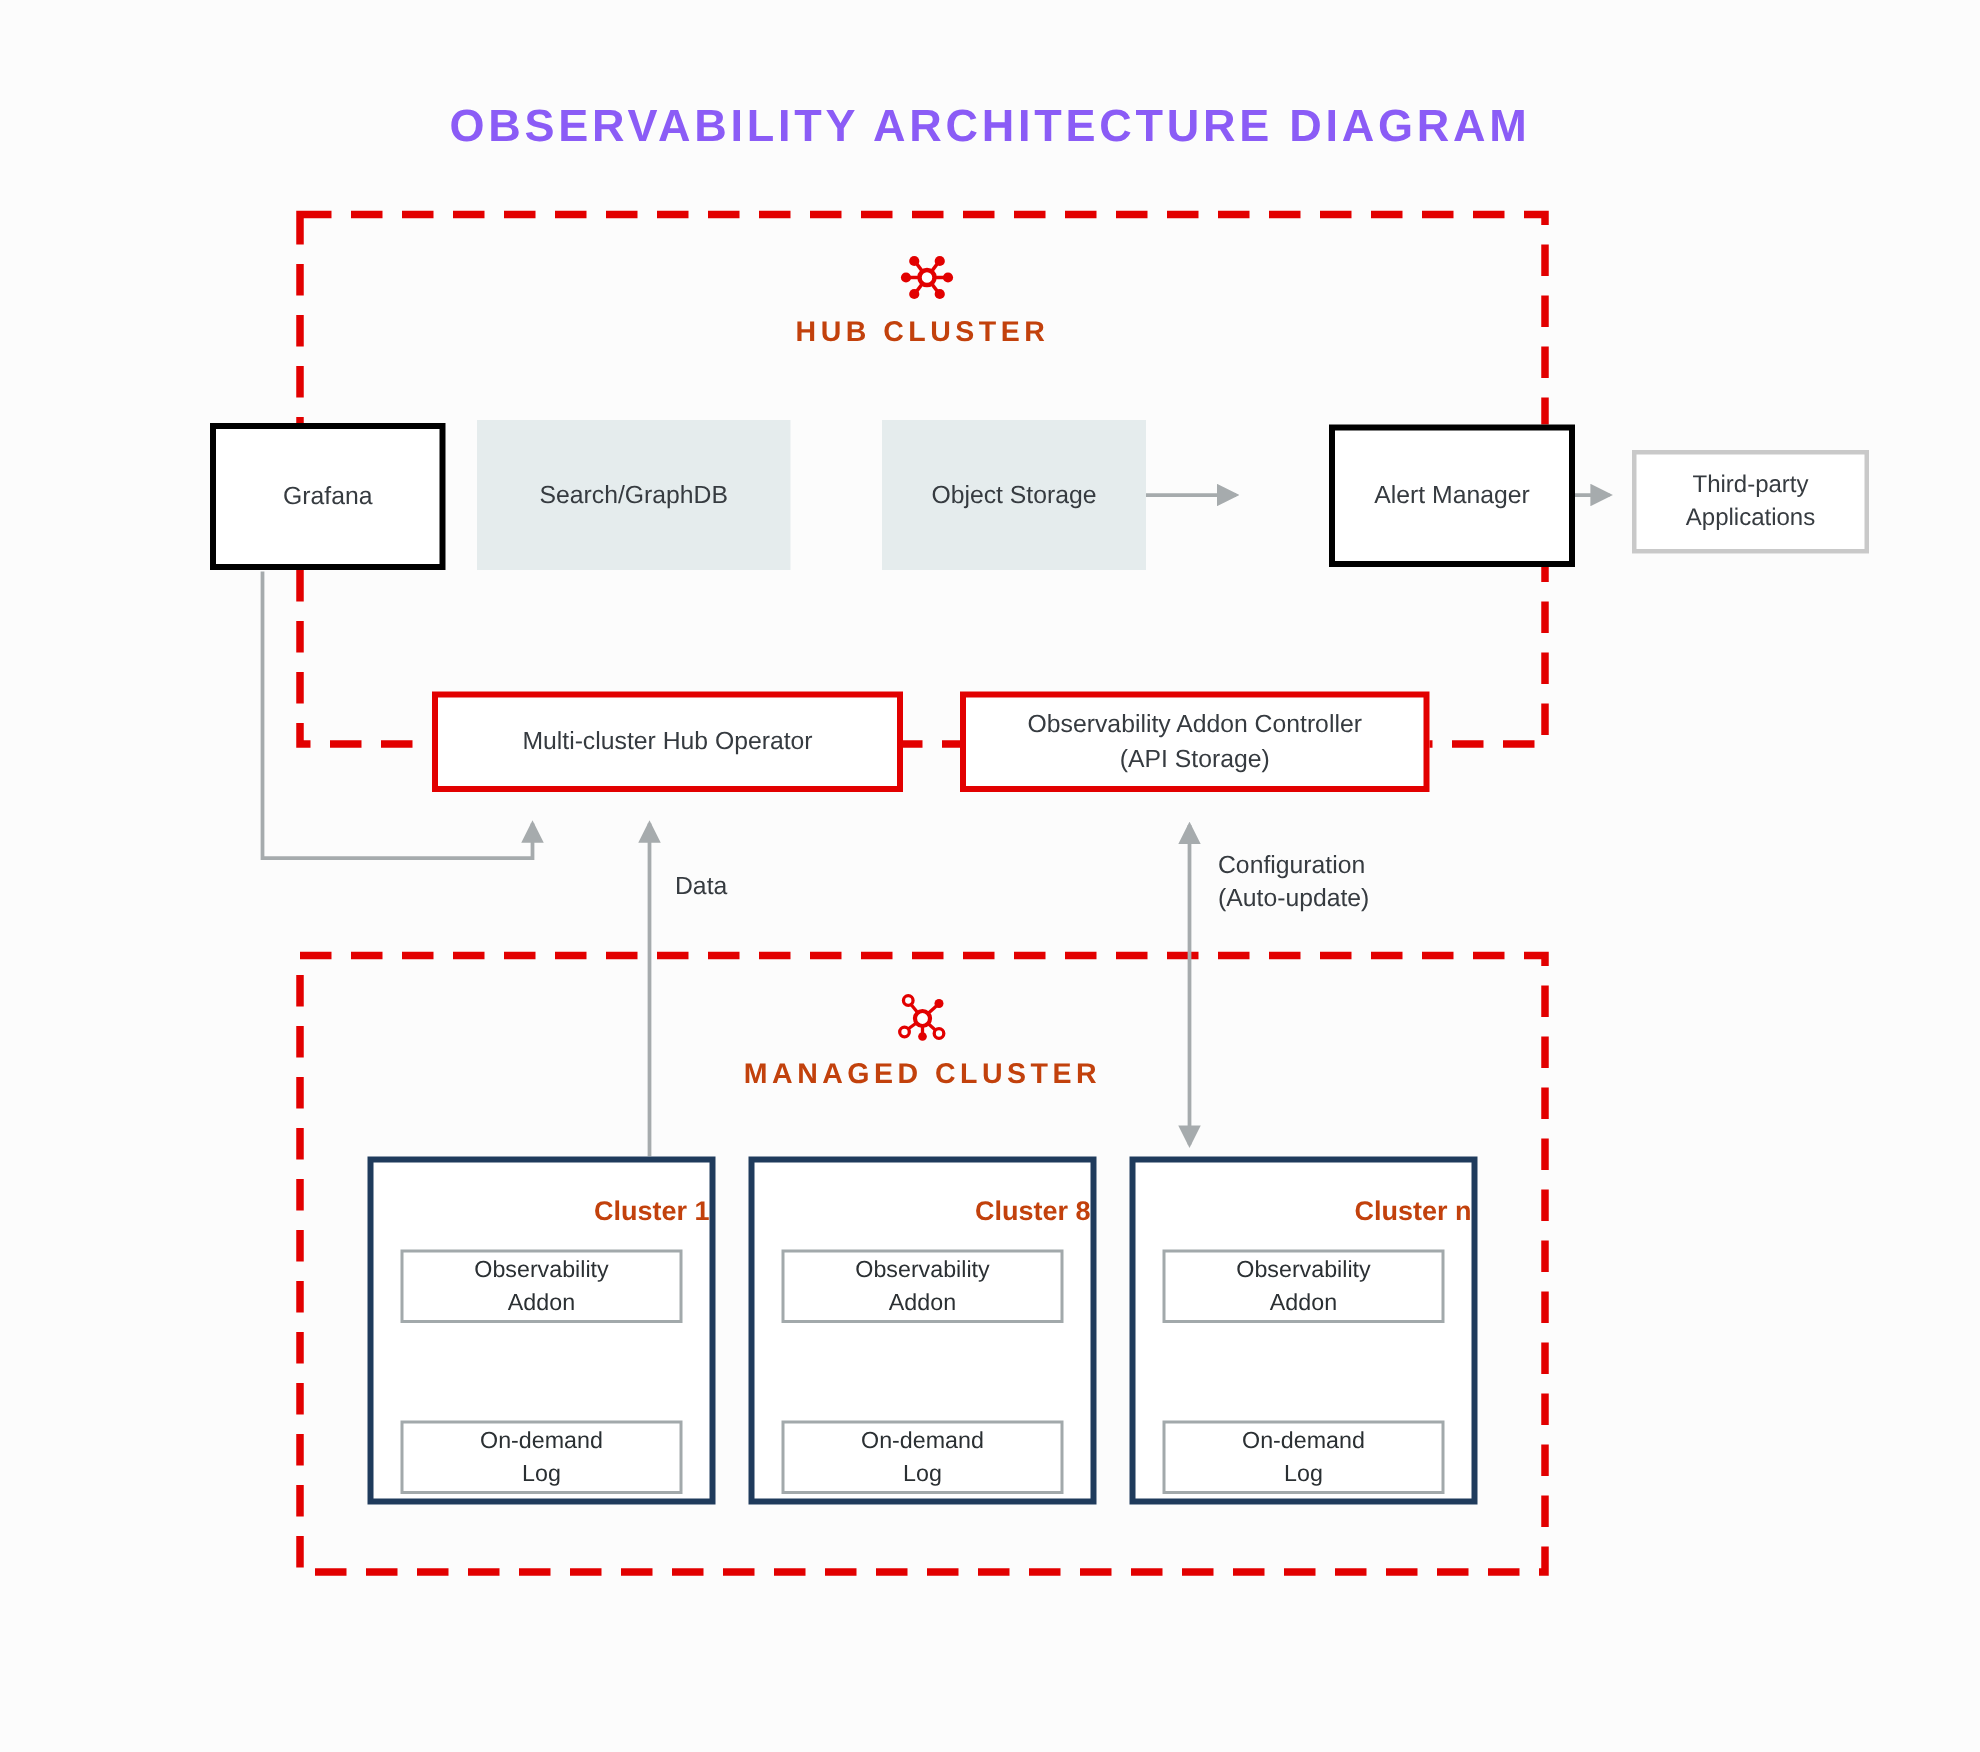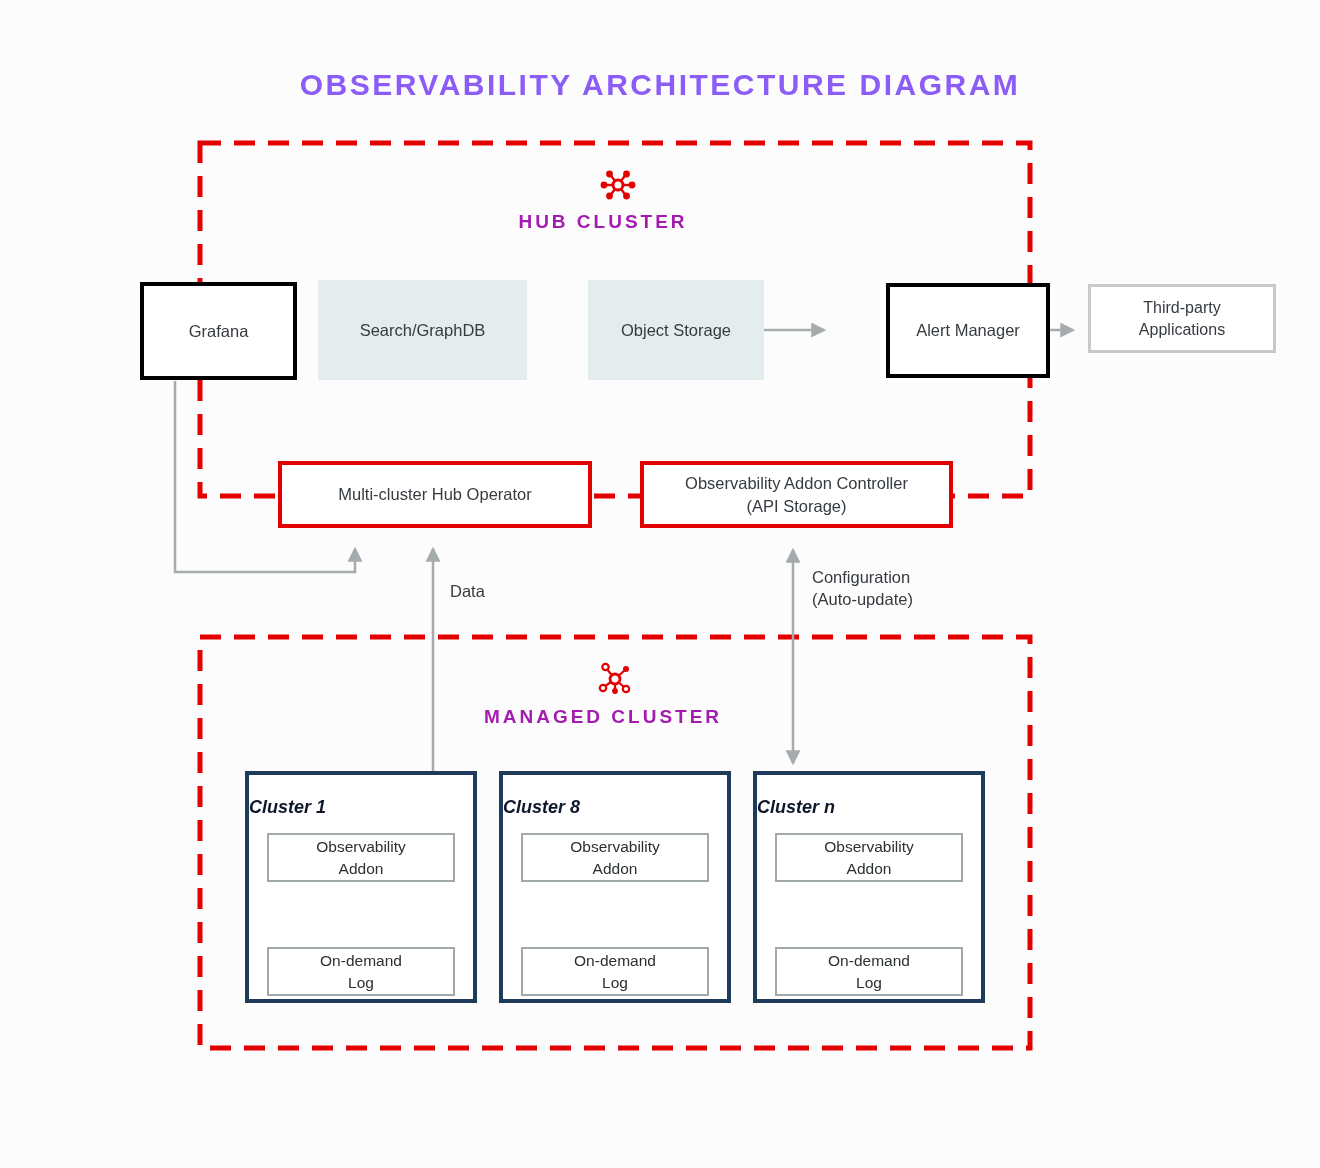--- a/index.html
+++ b/index.html
@@ -19,24 +19,24 @@
     z-index:1;
   }
   .diagram-title{
     position:absolute;left:0;top:68px;width:1320px;
     text-align:center;
     font-size:30px;font-weight:800;letter-spacing:2.5px;
     color:#8b5cf6;
     z-index:3;
   }
   .zone-label{
-    position:absolute;left:188px;width:830px;
+    position:absolute;left:200px;width:830px;
     text-align:center;
     font-size:19px;font-weight:800;letter-spacing:3px;
-    color:#a21caf;
+    color:#c2410c;
     z-index:3;
   }
   .zone-icon{
     position:absolute;width:40px;height:40px;z-index:3;
   }
   .box{
     position:absolute;box-sizing:border-box;
     display:flex;align-items:center;justify-content:center;
     text-align:center;
     font-size:16.5px;line-height:1.35;
@@ -47,22 +47,22 @@
   .fill-box{background:#e5eced;border:none;}
   .gray-box{border:4px solid #000000;}
   .gray-box-thin{border:3px solid #c9c9c9;}
   .red-box{border:4px solid #e20000;}
   .cluster{
     position:absolute;top:771px;width:232px;height:232px;
     box-sizing:border-box;border:4px solid #1f3b5c;background:#ffffff;
     z-index:2;
   }
   .cluster-title{
-    margin-top:22px;text-align:left;
-    font-size:18px;font-weight:700;color:#0f172a;font-style:italic;
+    margin-top:22px;text-align:right;
+    font-size:18px;font-weight:700;color:#c2410c;
   }
   .inner-box{
     position:absolute;left:18px;right:18px;height:49px;
     box-sizing:border-box;border:2px solid #a2a9ab;background:#ffffff;
     display:flex;align-items:center;justify-content:center;
     text-align:center;font-size:15.5px;line-height:1.4;
     white-space:pre-line;color:#2b3033;
   }
   .inner-box.slot-1{top:58px;}
   .inner-box.slot-2{top:141px;margin-top:31px;}
@@ -119,24 +119,24 @@
       <circle cx="8.5" cy="11" r="3.4"></circle>
       <circle cx="-8.5" cy="11" r="3.4"></circle>
     </g>
   </svg>
   <div class="zone-label" style="top:211px;">HUB CLUSTER</div>
 
   <div class="box gray-box" style="left:140px;top:282px;width:157px;height:98px;">Grafana</div>
   <div class="box fill-box" style="left:318px;top:280px;width:209px;height:100px;">Search/GraphDB</div>
   <div class="box fill-box" style="left:548px;top:280px;width:176px;height:100px;margin-left:40px;">Object Storage</div>
   <div class="box gray-box" style="left:886px;top:283px;width:164px;height:95px;">Alert Manager</div>
-  <div class="box gray-box-thin" style="left:1088px;top:284px;width:188px;height:69px;font-size:16px;">Third-party
+  <div class="box gray-box-thin" style="left:1088px;top:300px;width:158px;height:69px;font-size:16px;">Third-party
 Applications</div>
 
-  <div class="box red-box" style="left:278px;top:461px;width:314px;height:67px;">Multi-cluster Hub Operator</div>
+  <div class="box red-box" style="left:288px;top:461px;width:314px;height:67px;">Multi-cluster Hub Operator</div>
   <div class="box red-box" style="left:640px;top:461px;width:313px;height:67px;">Observability Addon Controller
 (API Storage)</div>
 
   <div class="edge-label" style="left:450px;top:580px;">Data</div>
   <div class="edge-label" style="left:812px;top:566px;">Configuration
 (Auto-update)</div>
 
   <svg class="zone-icon" style="left:595px;top:658px;" viewBox="-20 -20 40 40">
     <g stroke="#e20000" stroke-width="2.2" fill="none">
       <line x1="0" y1="1" x2="-9" y2="-10"></line>

